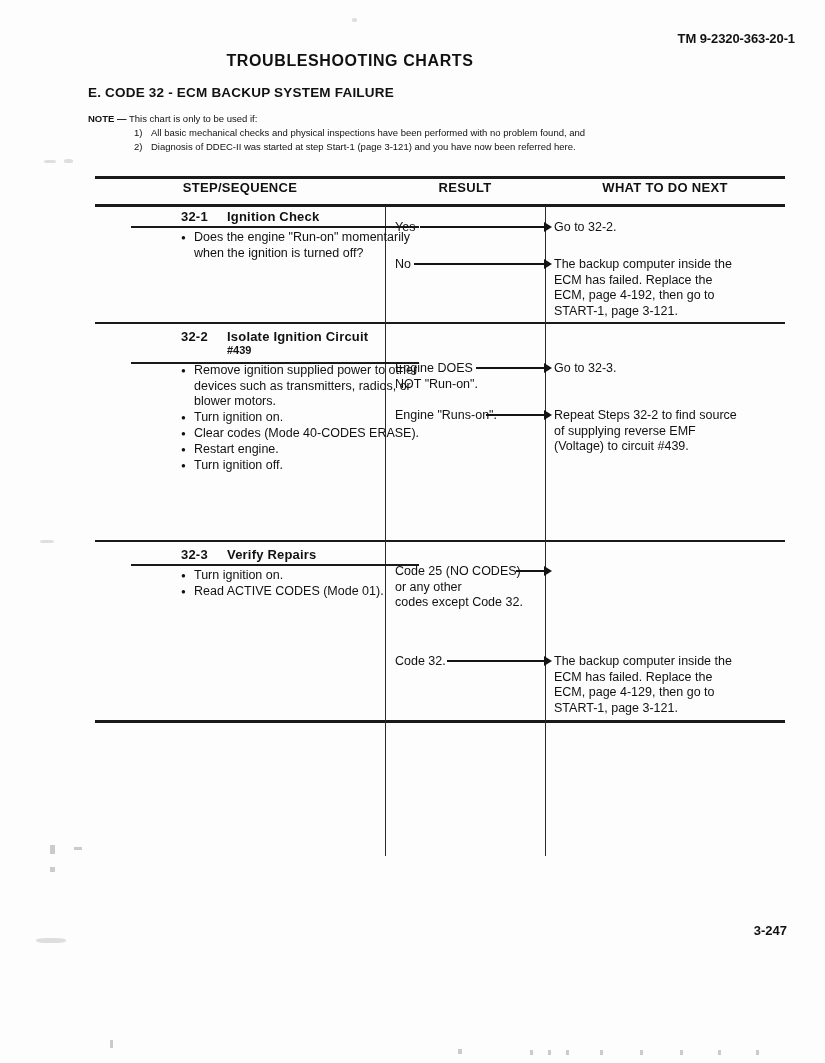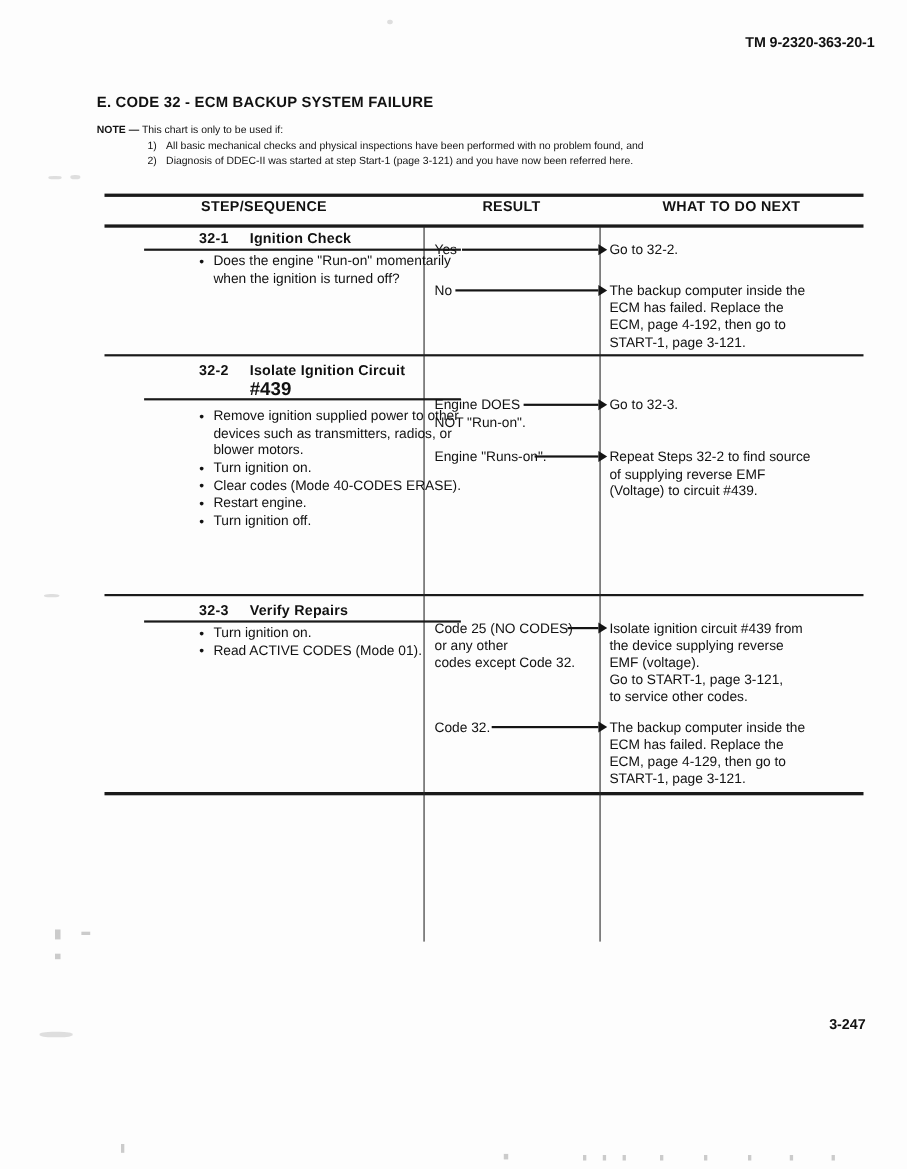--- a/index.html
+++ b/index.html
@@ -121,21 +121,21 @@
   .step-title .num { display: inline-block; min-width: 46px; }
   .step-underline {
     position: absolute;
     left: -50px;
     width: 288px;
     height: 2.2px;
     background: #1a1a1a;
   }
   .step-title2 {
     font-weight: bold;
-    font-size: 17px;
+    font-size: 11px;
     padding-left: 46px;
   }
   .bullets {
     margin: 0; padding: 0;
     list-style: none;
     font-size: 12.5px;
     line-height: 15.5px;
   }
   .bullets li {
     position: relative;
@@ -207,20 +207,21 @@
     opacity: 0.45;
     border-radius: 40%;
   }
 </style>
 </head>
 <body>
 
 <div id="page">
 
   <div class="hdr-tm">TM 9-2320-363-20-1</div>
+  <div class="hdr-title">TROUBLESHOOTING CHARTS</div>
   <div class="hdr-code">E. CODE 32 - ECM BACKUP SYSTEM FAILURE</div>
 
   <div class="note">
     <div class="note-row">
       <span class="note-lead">NOTE —</span>
       <span>This chart is only to be used if:</span>
     </div>
     <div class="note-row note-sub">
       <span class="note-num">1)</span><span>All basic mechanical checks and physical inspections have been performed with no problem found, and</span>
     </div>
@@ -319,25 +320,20 @@
       </ul>
     </div>
 
     <div class="result" style="top:388px;">Code 25 (NO CODES)
 or any other
 codes except Code 32.</div>
     <div class="arrow" style="left:421px; top:390px; width:36px;">
       <div class="shaft" style="width:28px;"></div>
       <div class="head" style="left:28px;"></div>
     </div>
-    <div class="action" style="top:388px;">Isolate ignition circuit #439 from
-the device supplying reverse
-EMF (voltage).
-Go to START-1, page 3-121,
-to service other codes.</div>
 
     <div class="result" style="top:478px;">Code 32.</div>
     <div class="arrow" style="left:352px; top:480px; width:105px;">
       <div class="shaft" style="width:97px;"></div>
       <div class="head" style="left:97px;"></div>
     </div>
     <div class="action" style="top:478px;">The backup computer inside the
 ECM has failed. Replace the
 ECM, page 4-129, then go to
 START-1, page 3-121.</div>

